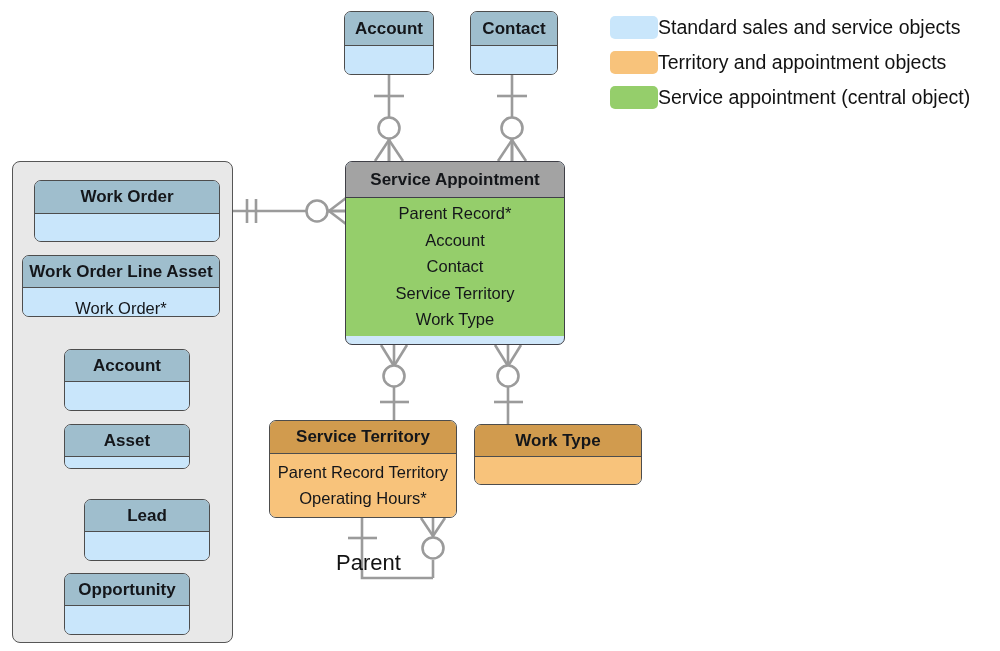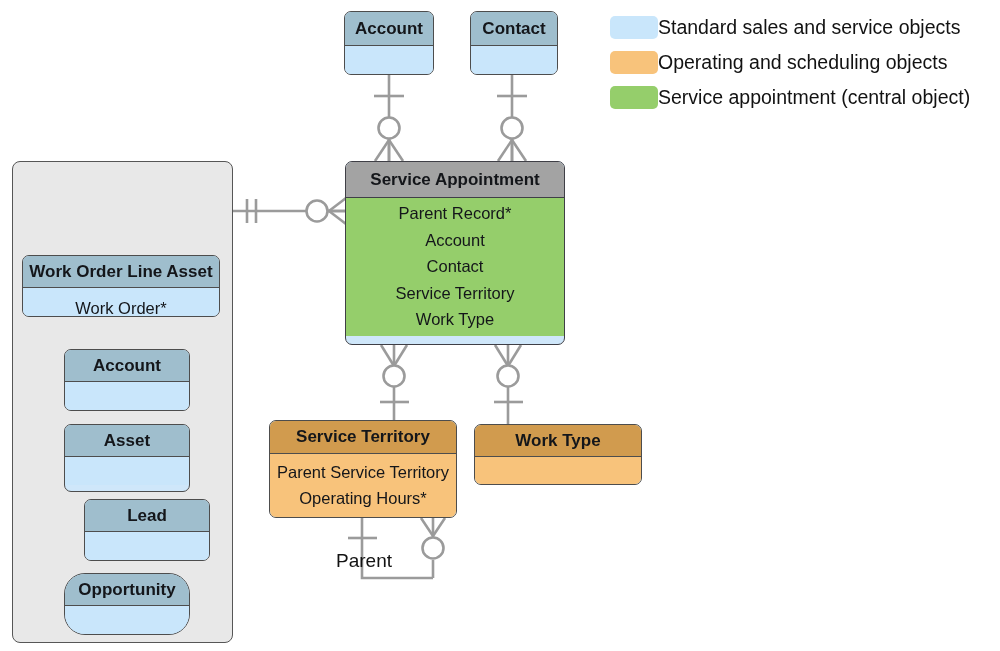--- a/index.html
+++ b/index.html
@@ -113,21 +113,21 @@
   #wires line, #wires path, #wires circle, #wires polyline {
     stroke: #9b9b9b;
     fill: none;
     stroke-width: 2.6;
     stroke-linecap: butt;
   }
   #wires circle { fill: #ffffff; stroke-width: 2.6; }
 
   .wire-label {
     position: absolute;
-    font-size: 19px;
+    font-size: 22px;
     color: #121212;
     white-space: nowrap;
   }
 </style>
 </head>
 <body>
 
 <div id="canvas">
 
   <div id="group-panel"></div>
@@ -205,69 +205,73 @@
     <div class="hdr" style="height:36px; font-size:17px;">Service Appointment</div>
     <div class="body" style="height:138px; padding:6px 0;">
       <div class="field" style="font-size:16.5px; padding:3.5px 0;">Parent Record*</div>
       <div class="field" style="font-size:16.5px; padding:3.5px 0;">Account</div>
       <div class="field" style="font-size:16.5px; padding:3.5px 0;">Contact</div>
       <div class="field" style="font-size:16.5px; padding:3.5px 0;">Service Territory</div>
       <div class="field" style="font-size:16.5px; padding:3.5px 0;">Work Type</div>
     </div>
   </div>
 
+  <div class="entity blue" style="left:34px; top:180px; width:186px; height:62px;">
+    <div class="hdr" style="height:33px; font-size:17px;">Work Order</div>
+    <div class="body" style="height:27px;"></div>
+  </div>
 
   <div class="entity blue" style="left:22px; top:255px; width:198px; height:62px;">
     <div class="hdr" style="height:32px; font-size:17px;">Work Order Line Asset</div>
     <div class="body" style="height:41px;">
       <div class="field" style="font-size:16.5px;">Work Order*</div>
     </div>
   </div>
 
   <div class="entity blue" style="left:64px; top:349px; width:126px; height:62px;">
     <div class="hdr" style="height:32px; font-size:17px;">Account</div>
     <div class="body" style="height:28px;"></div>
   </div>
 
-  <div class="entity blue" style="left:64px; top:424px; width:126px; height:68px;">
+  <div class="entity blue" style="left:64px; top:424px; width:126px; height:45px;">
     <div class="hdr" style="height:32px; font-size:17px;">Asset</div>
     <div class="body" style="height:28px;"></div>
   </div>
 
   <div class="entity blue" style="left:64px; top:499px; width:126px; height:62px;margin-left:20px;">
     <div class="hdr" style="height:32px; font-size:17px;">Lead</div>
     <div class="body" style="height:28px;"></div>
   </div>
 
-  <div class="entity blue" style="left:64px; top:573px; width:126px; height:62px;border-radius:21px;">
+  <div class="entity blue" style="left:64px; top:573px; width:126px; height:62px;">
     <div class="hdr" style="height:32px; font-size:17px;">Opportunity</div>
     <div class="body" style="height:28px;"></div>
   </div>
 
   <div class="entity orange" style="left:269px; top:420px; width:188px; height:98px;">
     <div class="hdr" style="height:33px; font-size:17px;">Service Territory</div>
     <div class="body" style="height:63px; padding:3px 0;">
-      <div class="field" style="font-size:16.5px; padding:3px 0;">Parent Service Territory</div>
+      <div class="field" style="font-size:16.5px; padding:3px 0;">Parent Record Territory</div>
       <div class="field" style="font-size:16.5px; padding:3px 8px;">Operating Hours*</div>
     </div>
   </div>
 
   <div class="entity orange" style="left:474px; top:424px; width:168px; height:61px;">
     <div class="hdr" style="height:32px; font-size:17px;">Work Type</div>
     <div class="body" style="height:27px;"></div>
   </div>
 
   <div id="legend">
     <div class="legend-row">
       <div class="legend-swatch" style="background:#c9e6fb;"></div>
       <div class="legend-label">Standard sales and service objects</div>
     </div>
     <div class="legend-row">
       <div class="legend-swatch" style="background:#f8c37b;"></div>
-      <div class="legend-label">Operating and scheduling objects</div>
+      <div class="legend-label">Territory and appointment objects</div>
     </div>
     <div class="legend-row">
       <div class="legend-swatch" style="background:#95ce6b;"></div>
       <div class="legend-label">Service appointment (central object)</div>
     </div>
   </div>
 
 </div>
 
 </body></html>

